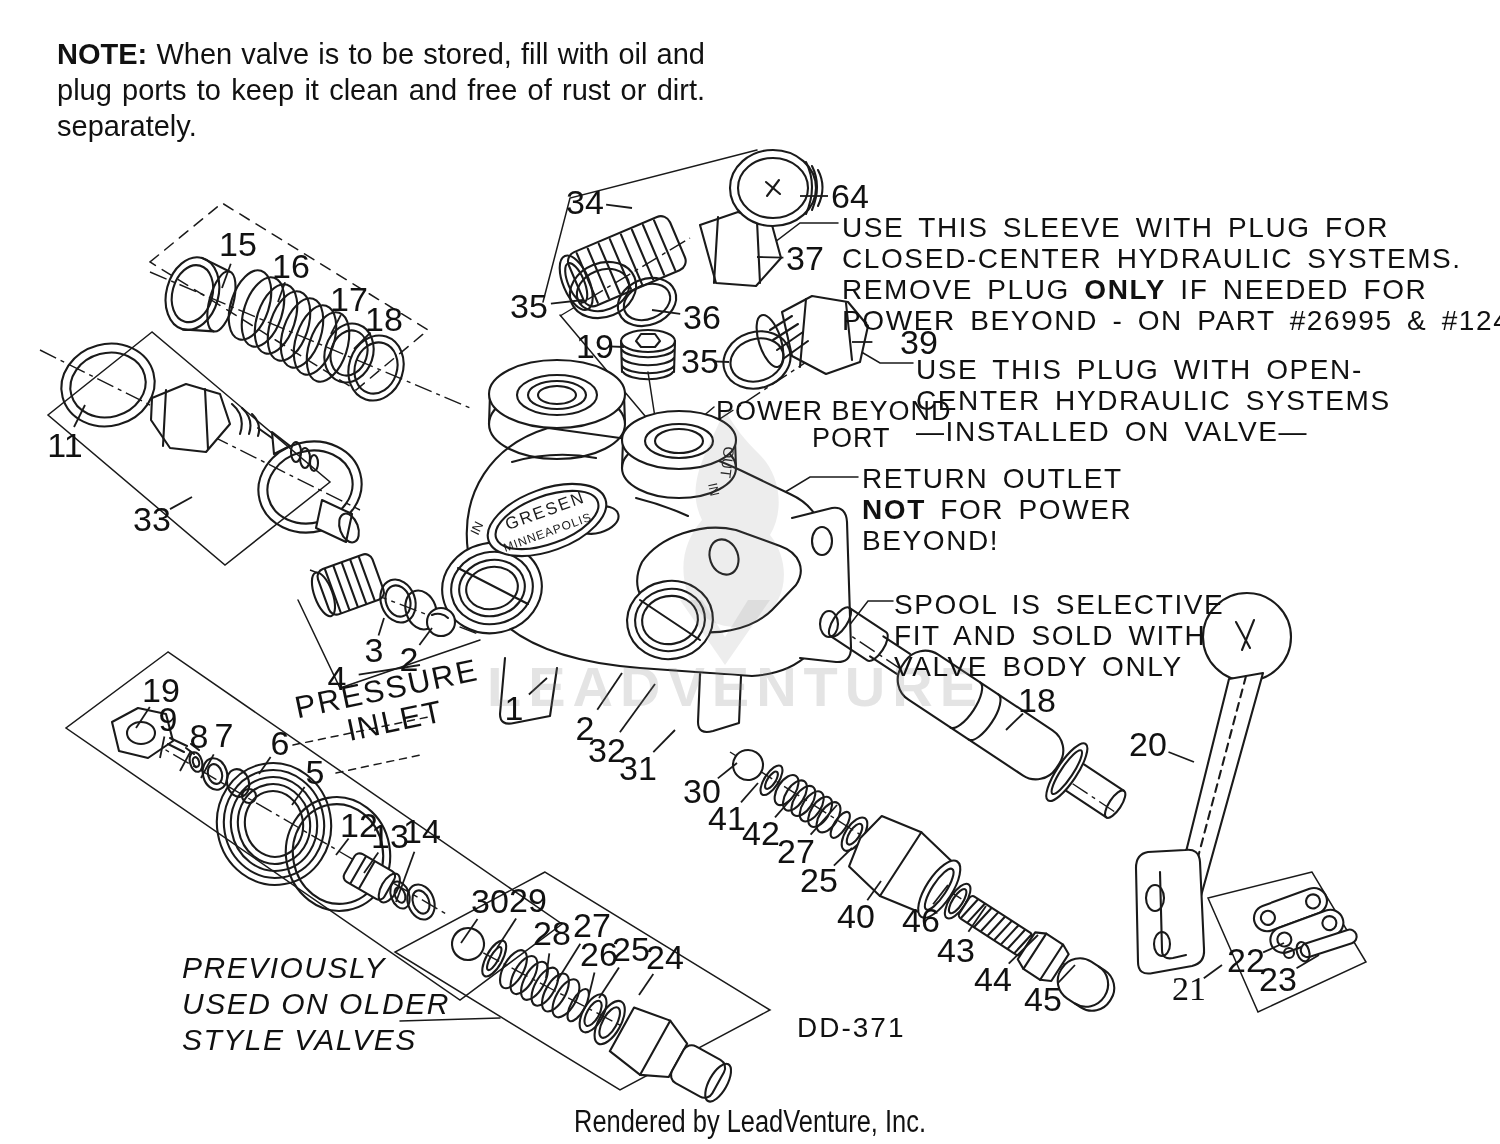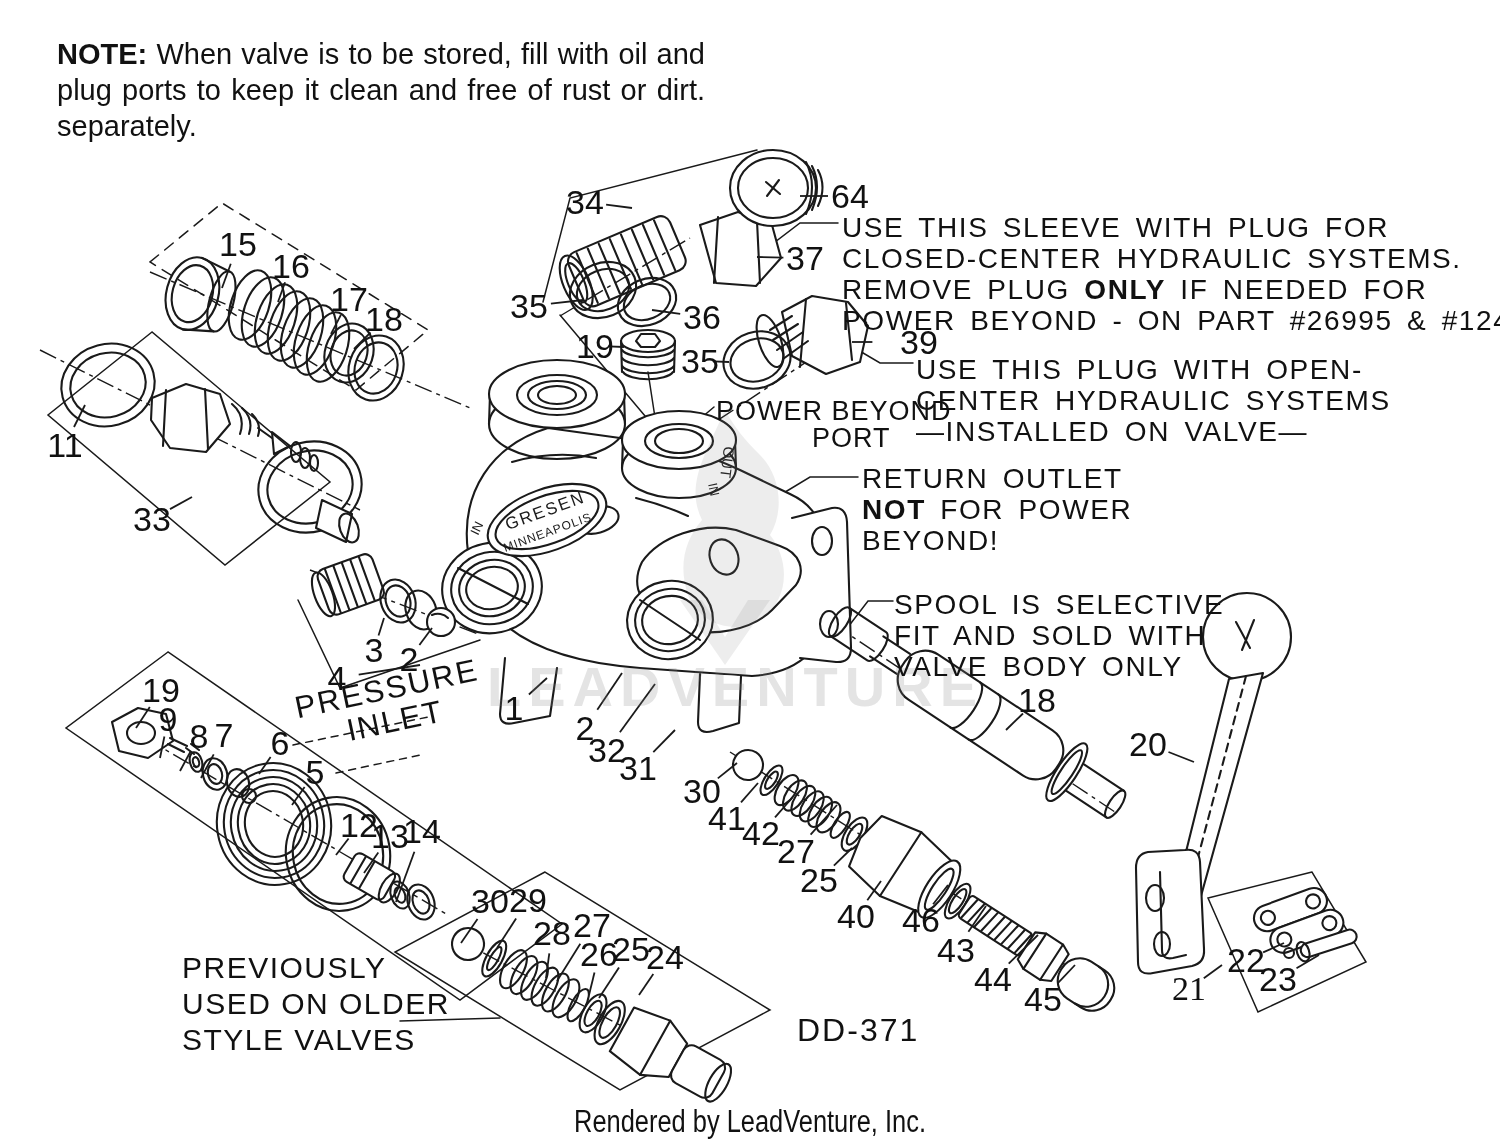--- a/index.html
+++ b/index.html
@@ -12,21 +12,21 @@
   .note .j{text-align:justify;text-align-last:justify;}
   .anno{position:absolute;font-size:28px;line-height:31px;letter-spacing:1.6px;word-spacing:5px;
         white-space:nowrap;z-index:3;}
   .anno b{font-weight:bold;}
   .bigtext{position:absolute;font-size:30px;line-height:36px;letter-spacing:1.5px;white-space:nowrap;z-index:3;}
   .pressure{position:absolute;left:292px;top:692px;font-size:31px;line-height:33px;letter-spacing:2px;
             transform:rotate(-12deg);transform-origin:left top;white-space:nowrap;z-index:3;}
   .pressure .l2{padding-left:46px;}
   .pbp{position:absolute;left:716px;top:398px;font-size:27px;line-height:27px;letter-spacing:1px;z-index:3;white-space:nowrap;}
   .pbp .l2{padding-left:96px;}
-  .ddcode{position:absolute;left:797px;top:1012px;font-size:32px;letter-spacing:2px;z-index:3;}
+  .ddcode{position:absolute;left:797px;top:1012px;font-size:28px;letter-spacing:2px;z-index:3;}
   .credit{position:absolute;left:0;top:1104px;width:100%;text-align:center;font-size:31px;
           transform:scaleX(.82);z-index:3;}
   .watermark{position:absolute;left:487px;top:654px;font-size:56px;font-weight:600;letter-spacing:7px;
              color:rgba(130,130,130,.22);white-space:nowrap;z-index:2;}
   .wmlogo{position:absolute;left:640px;top:400px;z-index:2;}
 </style>
 </head>
 <body>
 
 <div id="stage">
@@ -463,21 +463,21 @@
   <div class="pbp">
     <div>POWER BEYOND</div>
     <div class="l2">PORT</div>
   </div>
 
   <div class="pressure">
     <div>PRESSURE</div>
     <div class="l2">INLET</div>
   </div>
 
-  <div class="bigtext" style="left:182px;top:950px;">
+  <div class="bigtext" style="left:182px;top:950px;font-style:italic;">
     <div>PREVIOUSLY</div>
     <div>USED ON OLDER</div>
     <div>STYLE VALVES</div>
   </div>
 
   <div class="ddcode">DD-371</div>
 
   <div class="credit">Rendered by LeadVenture, Inc.</div>
 
   <div id="labels">

